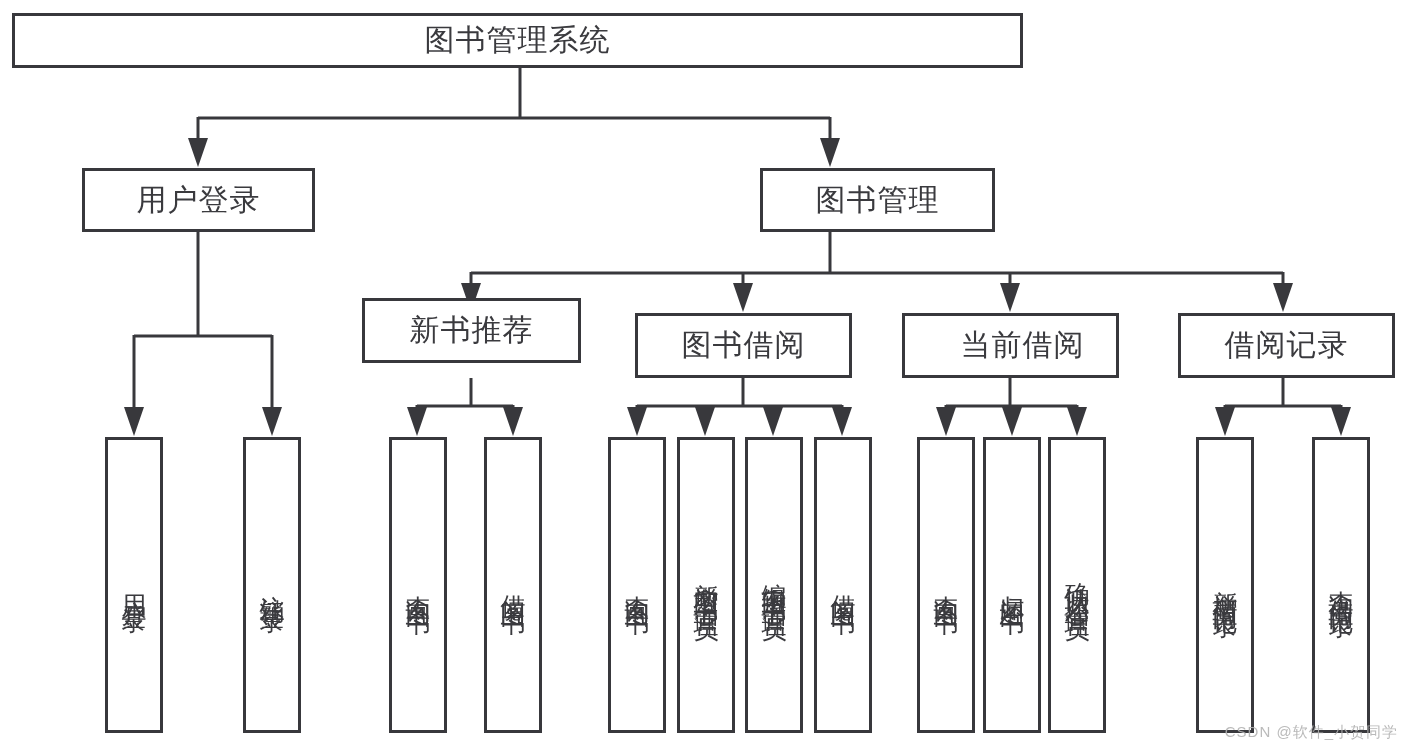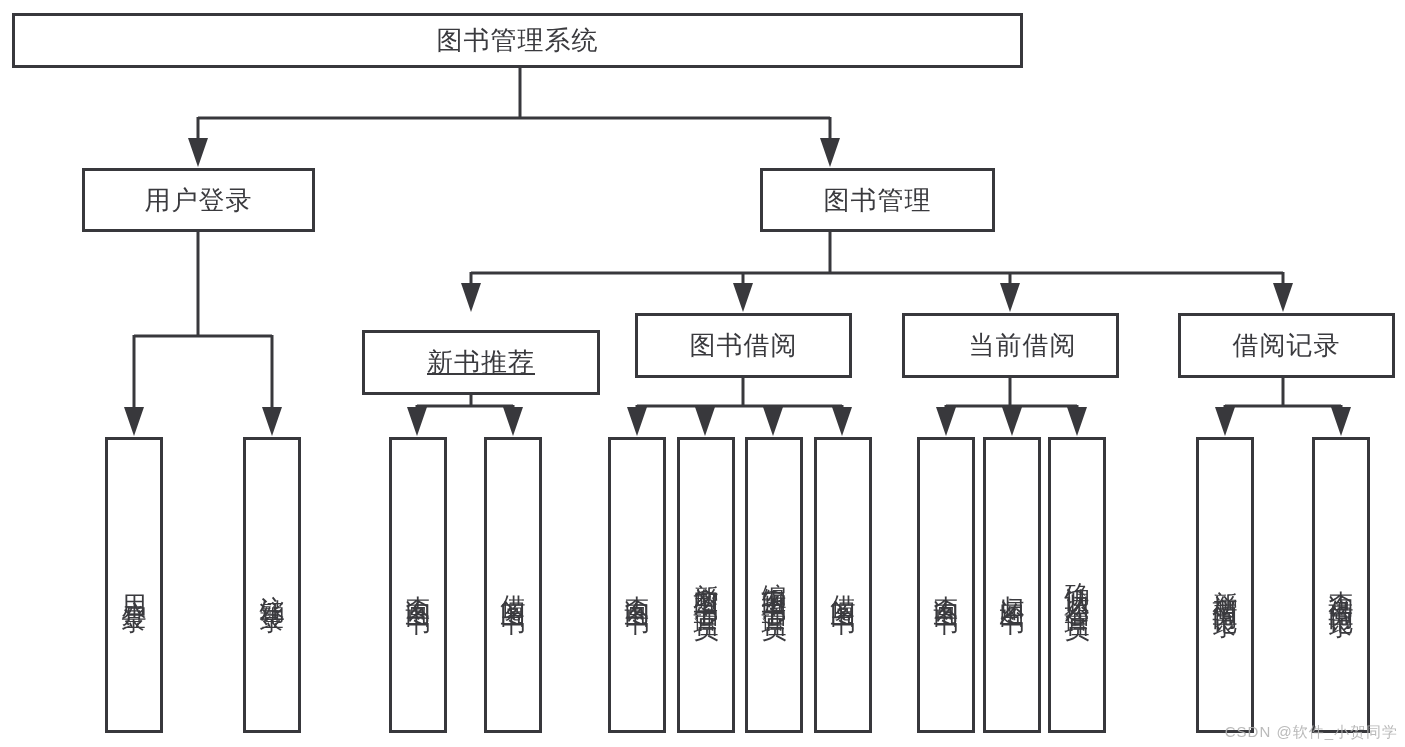--- a/index.html
+++ b/index.html
@@ -28,42 +28,42 @@
   .node {
     position: absolute;
     box-sizing: border-box;
     border: 3px solid var(--line);
     background: var(--bg);
     color: var(--text);
     display: flex;
     align-items: center;
     justify-content: center;
     z-index: 2;
-    font-size: 26px;
+    font-size: 30px;
     letter-spacing: 1px;
     white-space: nowrap;
   }
   .vnode {
     writing-mode: vertical-rl;
     text-orientation: mixed;
     font-size: 25px;
     letter-spacing: 5px;
     line-height: 1;
     white-space: normal;
     top: 437px;
     height: 296px;
     width: 58px;
   }
   
   .n-root  { left: 12px;  top: 13px;  width: 1011px; height: 55px; }
   
   .n-l2a   { left: 82px;  top: 168px; width: 233px;  height: 64px; }
   .n-l2b   { left: 712px; top: 168px; width: 235px;  height: 64px; margin-left: 48px; }
   
-  .n-l3a   { left: 362px;  top: 330px; width: 238px; height: 65px; text-decoration: underline; }
+  .n-l3a   { left: 362px;  top: 298px; width: 219px; height: 65px; }
   .n-l3b   { left: 635px;  top: 313px; width: 217px; height: 65px; }
   .n-l3c   { left: 902px;  top: 313px; width: 217px; height: 65px; padding-left: 24px; }
   .n-l3d   { left: 1178px; top: 313px; width: 217px; height: 65px; }
   
   .n-a1 { left: 105px; }  .n-a2 { left: 243px; }
   .n-b1 { left: 389px; }  .n-b2 { left: 484px; }
   .n-c1 { left: 608px; }  .n-c2 { left: 677px; }
   .n-c3 { left: 745px; }  .n-c4 { left: 814px; }
   .n-d1 { left: 917px; }  .n-d2 { left: 983px; }
   .n-d3 { left: 1048px; }

